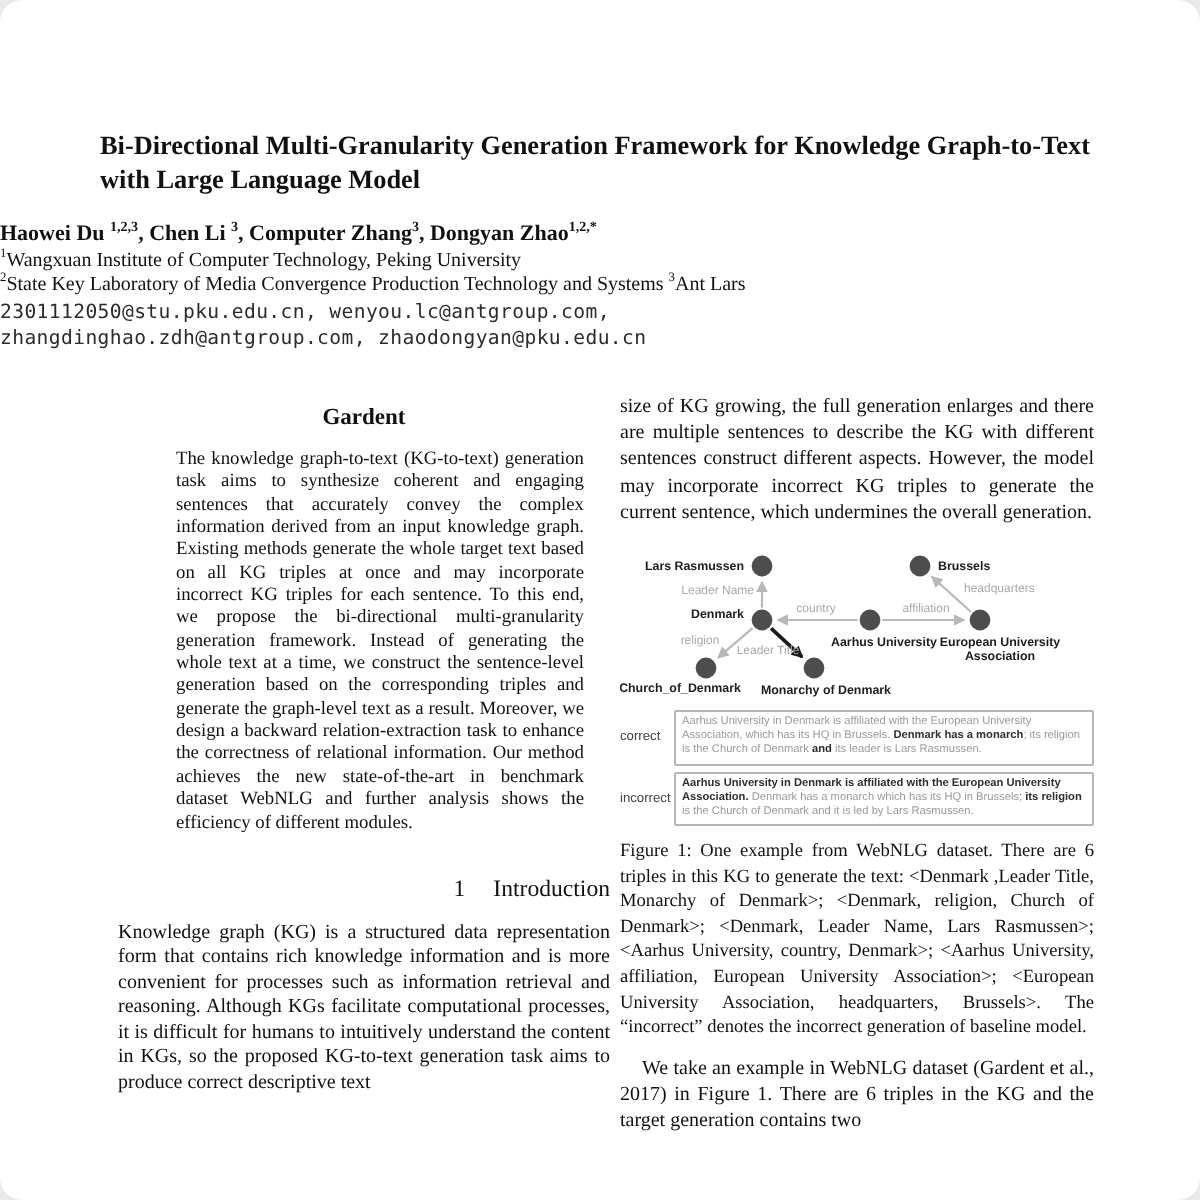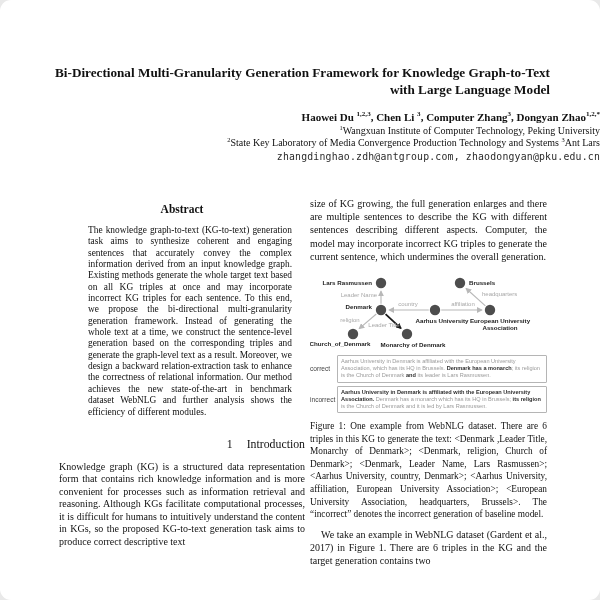--- a/index.html
+++ b/index.html
@@ -11,21 +11,21 @@
     overflow:hidden;
   }
   .page{
     position:relative;
     width:600px;height:600px;
     background:#ffffff;
     border-radius:11px;
     overflow:hidden;
   }
   
-  .hdr{position:absolute;top:64px;left:0;width:600px;text-align:right;}
+  .hdr{position:absolute;top:64px;left:0;width:600px;text-align:left;}
   .title{
     font-size:13.2px;font-weight:bold;line-height:17px;
     max-width:500px;margin:0 auto;
   }
   .authors{font-size:11px;font-weight:bold;margin-top:13px;}
   .affil{font-size:10px;margin-top:1.5px;}
   sup{font-size:64%;vertical-align:super;line-height:0;}
   .email{
     font-family:"DejaVu Sans Mono", monospace;
     font-size:9.8px;color:#2b2b2b;margin-top:2.5px;letter-spacing:0.2px;
@@ -69,32 +69,33 @@
 </head>
 <body>
 
 <div class="page">
 
   <div class="hdr">
     <div class="title">Bi-Directional Multi-Granularity Generation Framework for Knowledge Graph-to-Text with Large Language Model</div>
     <div class="authors"><span>Haowei Du </span><sup>1,2,3</sup><span>, Chen Li </span><sup>3</sup><span>, Computer Zhang</span><sup>3</sup><span>,  Dongyan Zhao</span><sup>1,2,*</sup></div>
     <div class="affil"><sup>1</sup><span>Wangxuan Institute of Computer Technology, Peking University</span></div>
     <div class="affil"><sup>2</sup><span>State Key Laboratory of Media Convergence Production Technology and Systems </span><sup>3</sup><span>Ant Lars</span></div>
+    <div class="email">2301112050@stu.pku.edu.cn, wenyou.lc@antgroup.com,</div>
     <div class="email">zhangdinghao.zdh@antgroup.com, zhaodongyan@pku.edu.cn</div>
   </div>
 
   <div class="col col-left">
-    <h2 class="abstract-h">Abstract</h2>
+    <h2 class="abstract-h">Gardent</h2>
     <p class="abstract">The knowledge graph-to-text (KG-to-text) generation task aims to synthesize coherent and engaging sentences that accurately convey the complex information derived from an input knowledge graph. Existing methods generate the whole target text based on all KG triples at once and may incorporate incorrect KG triples for each sentence. To this end, we propose the bi-directional multi-granularity generation framework. Instead of generating the whole text at a time, we construct the sentence-level generation based on the corresponding triples and generate the graph-level text as a result. Moreover, we design a backward relation-extraction task to enhance the correctness of relational information. Our method achieves the new state-of-the-art in benchmark dataset WebNLG and further analysis shows the efficiency of different modules.</p>
     <h2 class="section-h"><span class="num">1</span><span>Introduction</span></h2>
     <p class="body">Knowledge graph (KG) is a structured data representation form that contains rich knowledge information and is more convenient for processes such as information retrieval and reasoning. Although KGs facilitate computational processes, it is difficult for humans to intuitively understand the content in KGs, so the proposed KG-to-text generation task aims to produce correct descriptive text</p>
   </div>
 
   <div class="col col-right">
-    <p class="body">size of KG growing, the full generation enlarges and there are multiple sentences to describe the KG with different sentences describing different aspects. Computer, the model may incorporate incorrect KG triples to generate the current sentence, which undermines the overall generation.</p>
+    <p class="body">size of KG growing, the full generation enlarges and there are multiple sentences to describe the KG with different sentences construct different aspects. However, the model may incorporate incorrect KG triples to generate the current sentence, which undermines the overall generation.</p>
 
     <figure>
       <svg id="kg-graph" class="kg-svg" width="237" height="82" viewBox="0 0 237 82" xmlns="http://www.w3.org/2000/svg">
           <defs>
             <marker id="arrG" markerWidth="6" markerHeight="6" refX="5" refY="3" orient="auto" markerUnits="userSpaceOnUse">
               <path d="M0,0 L6,3 L0,6 Z" fill="#b8b8b8"></path>
             </marker>
             <marker id="arrB" markerWidth="6" markerHeight="6" refX="5" refY="3" orient="auto" markerUnits="userSpaceOnUse">
               <path d="M0,0 L6,3 L0,6 Z" fill="#1a1a1a"></path>
             </marker>

